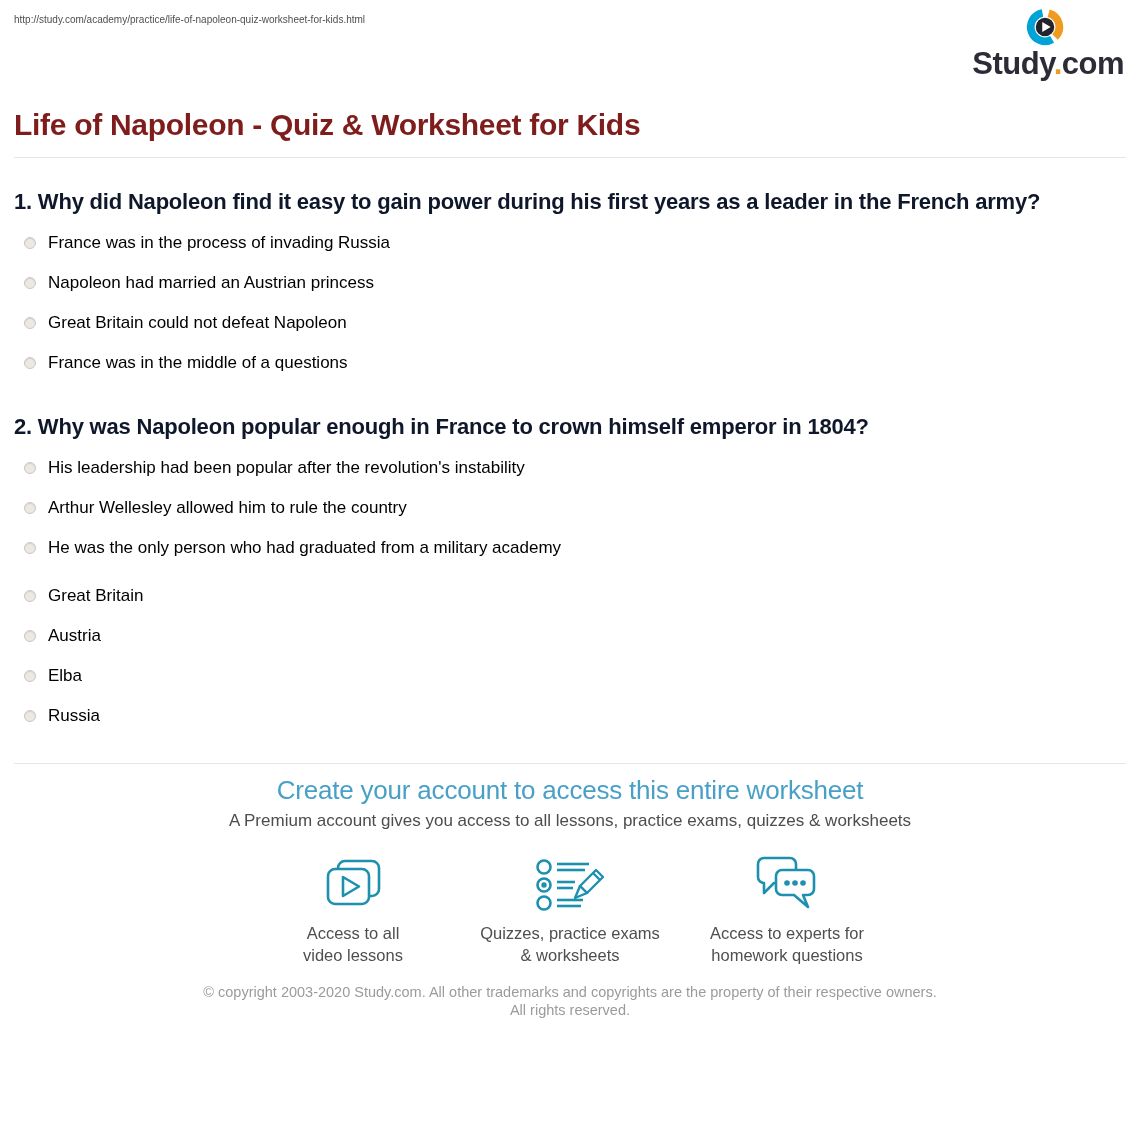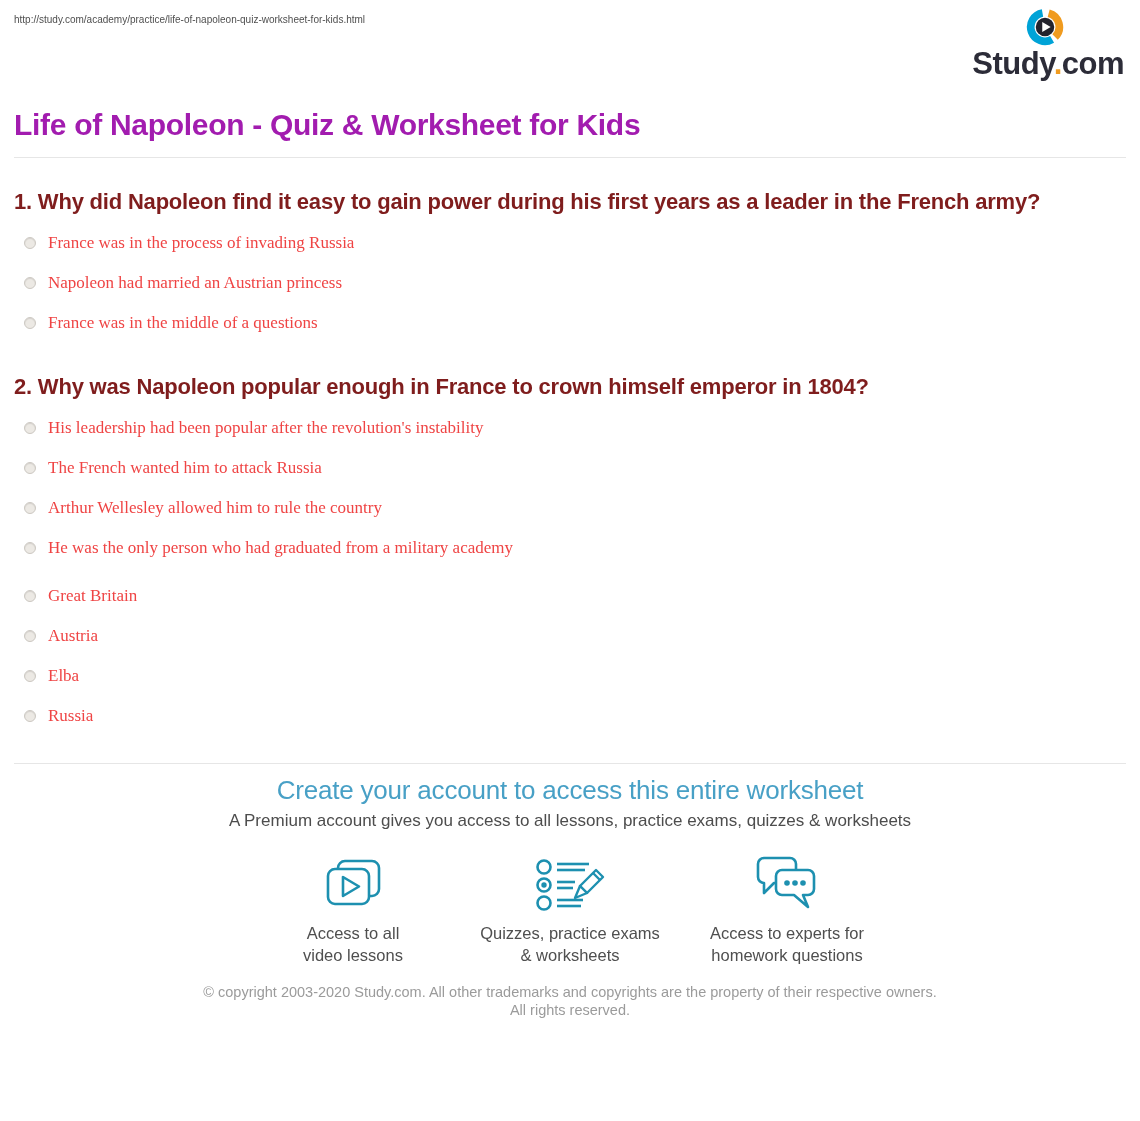--- a/index.html
+++ b/index.html
@@ -20,48 +20,48 @@
   .page-url { font-size: 10px; color: #4f4f4f; padding-top: 2px; }
   .logo { display: flex; align-items: center; margin-top: -4px; margin-right: 2px; cursor: pointer; flex-direction: column; }
   .logo svg { display: block; margin-right: 7px; }
   .logo-text { font-size: 31px; font-weight: 700; color: #2c2c38; letter-spacing: -0.5px; }
   .logo-dot { color: #f09b1f; }
 
   
   h1.page-title {
     margin: 26px 14px 0 14px;
     font-size: 30px; font-weight: 700; letter-spacing: -0.3px;
-    color: #a21caf;
+    color: #7f1d1d;
   }
   .divider {
     border: none; border-top: 1px solid #e6e6e6;
     margin: 15px 14px 0 14px;
   }
 
   
   .question { margin: 0 14px; }
   .question-heading {
     margin-top: 31px;
     font-size: 22px; font-weight: 700; letter-spacing: -0.2px;
-    color: #7f1d1d;
+    color: #0f172a;
   }
   .options { list-style: none; margin-top: 8px; }
   .option-row {
     display: flex; align-items: center;
     height: 40px; padding-left: 10px;
     cursor: pointer;
   }
   .radio {
     width: 12px; height: 12px; border-radius: 50%;
     background: #ece9e4;
     border: 1px solid #ccc8c2;
     box-shadow: inset 0 1px 1px rgba(0,0,0,0.10);
     margin-right: 12px; flex: 0 0 auto;
   }
-  .option-text { font-size: 17px; color: #ef4444; font-family: Liberation Serif, serif; }
+  .option-text { font-size: 17px; color: #000000; }
 
   .bottom-divider { margin-top: 27px; }
 
   
   .cta { text-align: center; }
   .cta-heading {
     margin-top: 11px;
     font-size: 26px; font-weight: 400; letter-spacing: -0.2px;
     color: #48a0c6;
   }
@@ -108,35 +108,35 @@
     <li class="option-row">
       <span class="radio"></span>
       <span class="option-text">France was in the process of invading Russia</span>
     </li>
     <li class="option-row">
       <span class="radio"></span>
       <span class="option-text">Napoleon had married an Austrian princess</span>
     </li>
     <li class="option-row">
       <span class="radio"></span>
+      <span class="option-text">Great Britain could not defeat Napoleon</span>
+    </li>
+    <li class="option-row">
+      <span class="radio"></span>
       <span class="option-text">France was in the middle of a questions</span>
     </li>
   </ul>
 </div>
 
 <div class="question">
   <div class="question-heading">2. Why was Napoleon popular enough in France to crown himself emperor in 1804?</div>
   <ul class="options">
     <li class="option-row">
       <span class="radio"></span>
       <span class="option-text">His leadership had been popular after the revolution's instability</span>
-    </li>
-    <li class="option-row">
-      <span class="radio"></span>
-      <span class="option-text">The French wanted him to attack Russia</span>
     </li>
     <li class="option-row">
       <span class="radio"></span>
       <span class="option-text">Arthur Wellesley allowed him to rule the country</span>
     </li>
     <li class="option-row">
       <span class="radio"></span>
       <span class="option-text">He was the only person who had graduated from a military academy</span>
     </li>
   </ul>

